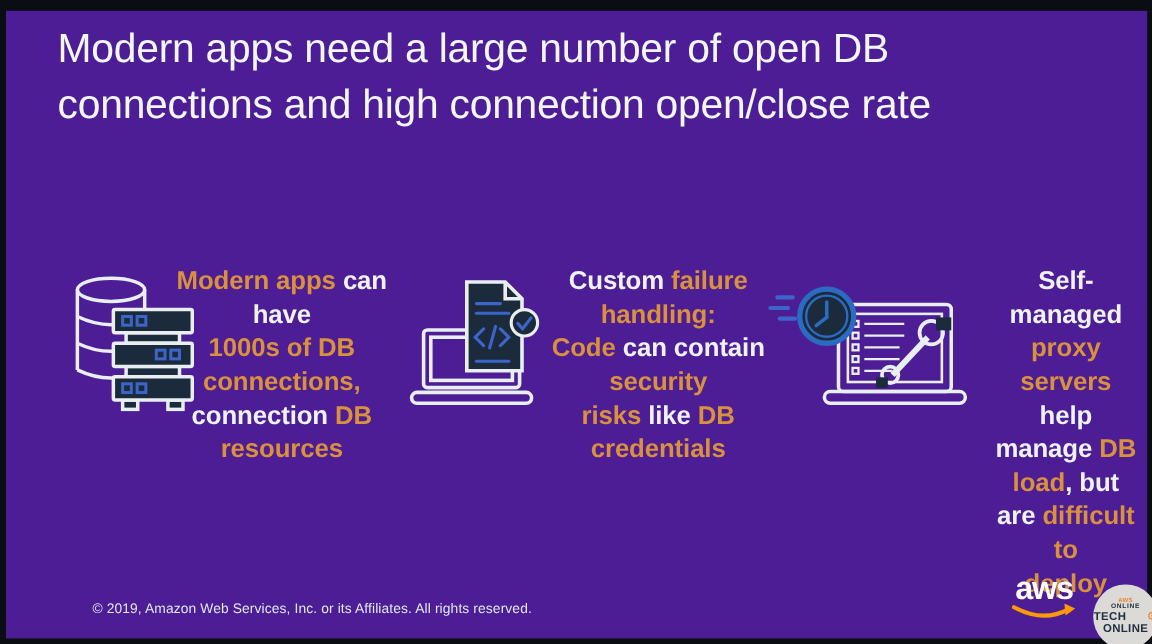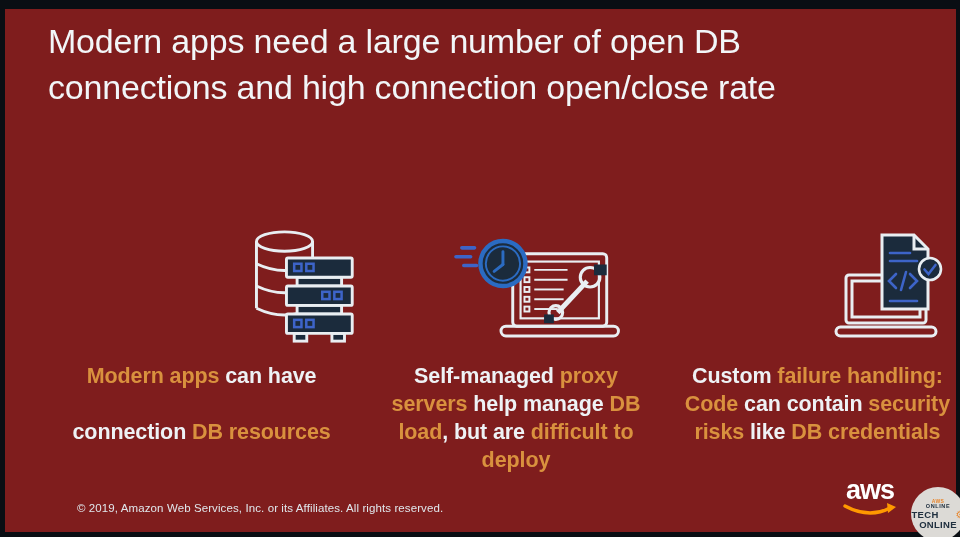--- a/index.html
+++ b/index.html
@@ -3,32 +3,32 @@
 <meta charset="utf-8">
 <style>
   html,body{margin:0;padding:0;}
   body{
     width:960px;height:537px;position:relative;overflow:hidden;
     background:#0a0e13;
     font-family:"Liberation Sans",sans-serif;
   }
   .slide{
     position:absolute;top:9px;left:5px;right:4px;bottom:5px;
-    background:#7f1d1d;overflow:hidden;
+    background:#4c1d95;overflow:hidden;
   }
   .title{
     position:absolute;left:43px;top:9px;right:30px;
     font-size:34px;line-height:46px;font-weight:500;
     color:#f2f6f8;letter-spacing:-0.2px;white-space:pre-line;
   }
   .cols{
     position:absolute;left:16px;right:6px;top:198px;
     display:flex;
   }
-  .col{flex:1;display:flex;flex-direction:column;align-items:flex-end;}
+  .col{flex:1;display:flex;flex-direction:row;align-items:flex-start;}
   .icon-wrap{height:142px;display:flex;align-items:flex-end;justify-content:center;}
   .col1 .icon-wrap{transform:translateX(28px);}
   .caption{
     margin-top:13px;font-size:21.5px;line-height:28px;font-weight:600;
     text-align:center;letter-spacing:-0.1px;
   }
   .hl{color:#d9913e;}
   .wt{color:#eef2f5;}
   .copyright{
     position:absolute;left:50px;bottom:18px;
@@ -86,21 +86,46 @@
           <g stroke="#3d64c8" stroke-width="2.6" fill="none">
             <rect x="55" y="40" width="7.5" height="7.5"></rect>
             <rect x="67.5" y="40" width="7.5" height="7.5"></rect>
             <rect x="84" y="69" width="7.5" height="7.5"></rect>
             <rect x="96.5" y="69" width="7.5" height="7.5"></rect>
             <rect x="55" y="98" width="7.5" height="7.5"></rect>
             <rect x="67.5" y="98" width="7.5" height="7.5"></rect>
           </g>
         </svg>
       </div>
-      <p class="caption"><span class="hl">Modern apps </span><span class="wt">can have</span><br><br><span class="wt">connection </span><span class="hl">DB resources</span></p>
+      <p class="caption"><span class="hl">Modern apps </span><span class="wt">can have</span><br><span class="hl">1000s of DB connections,</span><br><span class="wt">connection </span><span class="hl">DB resources</span></p>
+    </div>
+
+    <div class="col col2">
+      <div class="icon-wrap">
+        <svg width="126" height="122" viewBox="0 0 126 122">
+          <g stroke="#e9eef2" stroke-width="3" fill="none">
+            <rect x="22" y="48" width="80" height="48" rx="3"></rect>
+            <rect x="28" y="54" width="68" height="36"></rect>
+            <rect x="12" y="100" width="100" height="9" rx="4.5"></rect>
+          </g>
+          <path d="M58 8 h32 l14 14 v60 h-46 z" fill="#1b2b3c" stroke="#e9eef2" stroke-width="3"></path>
+          <path d="M90 8 v14 h14" fill="none" stroke="#e9eef2" stroke-width="3"></path>
+          <g stroke="#3d64c8" stroke-width="2.6" fill="none" stroke-linecap="round">
+            <path d="M66 26 H86"></path>
+            <path d="M66 34 H93"></path>
+            <path d="M72 47 l-7 7 7 7"></path>
+            <path d="M86 47 l7 7 -7 7"></path>
+            <path d="M82 45 l-5 18"></path>
+            <path d="M66 74 H93"></path>
+          </g>
+          <circle cx="106" cy="42" r="11" fill="#1b2b3c" stroke="#e9eef2" stroke-width="2.6"></circle>
+          <path d="M100.5 42.5 l4 4.5 7 -9" fill="none" stroke="#3d64c8" stroke-width="2.6" stroke-linecap="round"></path>
+        </svg>
+      </div>
+      <p class="caption"><span class="wt">Custom </span><span class="hl">failure handling:</span><br><span class="hl">Code </span><span class="wt">can contain </span><span class="hl">security</span><br><span class="hl">risks </span><span class="wt">like </span><span class="hl">DB credentials</span></p>
     </div>
 
     <div class="col col3">
       <div class="icon-wrap">
         <svg width="186" height="122" viewBox="0 0 190 122">
           <g stroke="#e9eef2" stroke-width="3" fill="none">
             <rect x="60" y="26" width="96" height="74" rx="4"></rect>
             <rect x="68" y="34" width="80" height="58" stroke-width="2.2"></rect>
           </g>
           <g stroke="#e9eef2" stroke-width="2" fill="none">
@@ -132,45 +157,20 @@
               <path d="M8 20 H21"></path>
               <path d="M2 29 H17"></path>
               <path d="M10 38 H23"></path>
             </g>
           </g>
         </svg>
       </div>
       <p class="caption"><span class="wt">Self-managed </span><span class="hl">proxy</span><br><span class="hl">servers </span><span class="wt">help manage </span><span class="hl">DB</span><br><span class="hl">load</span><span class="wt">, but are </span><span class="hl">difficult to</span><br><span class="hl">deploy</span></p>
     </div>
 
-    <div class="col col2">
-      <div class="icon-wrap">
-        <svg width="126" height="122" viewBox="0 0 126 122">
-          <g stroke="#e9eef2" stroke-width="3" fill="none">
-            <rect x="22" y="48" width="80" height="48" rx="3"></rect>
-            <rect x="28" y="54" width="68" height="36"></rect>
-            <rect x="12" y="100" width="100" height="9" rx="4.5"></rect>
-          </g>
-          <path d="M58 8 h32 l14 14 v60 h-46 z" fill="#1b2b3c" stroke="#e9eef2" stroke-width="3"></path>
-          <path d="M90 8 v14 h14" fill="none" stroke="#e9eef2" stroke-width="3"></path>
-          <g stroke="#3d64c8" stroke-width="2.6" fill="none" stroke-linecap="round">
-            <path d="M66 26 H86"></path>
-            <path d="M66 34 H93"></path>
-            <path d="M72 47 l-7 7 7 7"></path>
-            <path d="M86 47 l7 7 -7 7"></path>
-            <path d="M82 45 l-5 18"></path>
-            <path d="M66 74 H93"></path>
-          </g>
-          <circle cx="106" cy="42" r="11" fill="#1b2b3c" stroke="#e9eef2" stroke-width="2.6"></circle>
-          <path d="M100.5 42.5 l4 4.5 7 -9" fill="none" stroke="#3d64c8" stroke-width="2.6" stroke-linecap="round"></path>
-        </svg>
-      </div>
-      <p class="caption"><span class="wt">Custom </span><span class="hl">failure handling:</span><br><span class="hl">Code </span><span class="wt">can contain </span><span class="hl">security</span><br><span class="hl">risks </span><span class="wt">like </span><span class="hl">DB credentials</span></p>
-    </div>
-
   </div>
 
   <div class="copyright">© 2019, Amazon Web Services, Inc. or its Affiliates. All rights reserved.</div>
 
   <div class="awslogo">
     <div class="txt">aws</div>
     <svg width="56" height="15" viewBox="0 0 56 15">
       <path d="M3 3 Q27 16 48 5" stroke="#ff9900" stroke-width="3.4" fill="none" stroke-linecap="round"></path>
       <polygon points="45,0 54,4 46,10" fill="#ff9900"></polygon>
     </svg>

